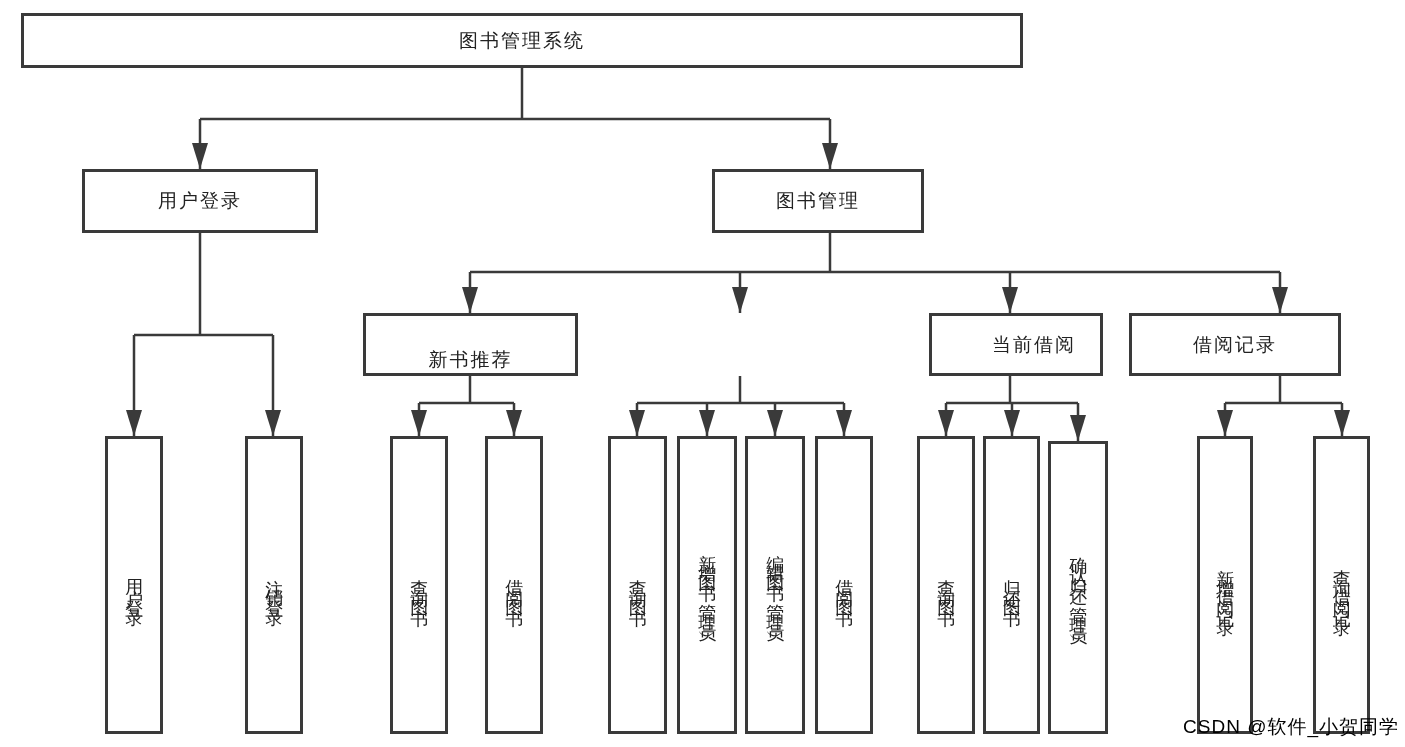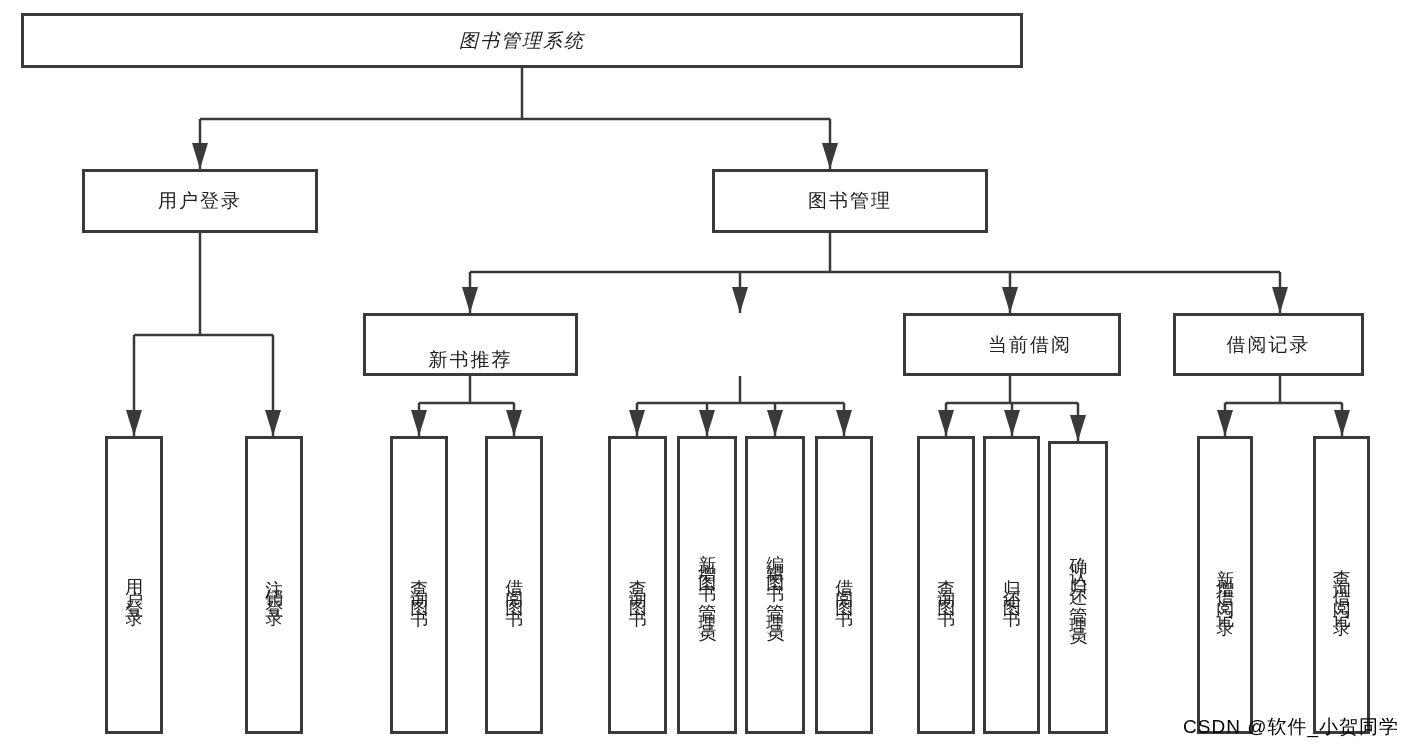--- a/index.html
+++ b/index.html
@@ -112,38 +112,38 @@
       <path d="M 1012 403 L 1012 436" marker-end="url(#ah)"></path>
       <path d="M 1078 403 L 1078 441" marker-end="url(#ah)"></path>
 
       <path d="M 1280 376 L 1280 403"></path>
       <path d="M 1225 403 L 1342 403"></path>
       <path d="M 1225 403 L 1225 436" marker-end="url(#ah)"></path>
       <path d="M 1342 403 L 1342 436" marker-end="url(#ah)"></path>
     </g>
   </svg>
 
-  <div class="node" style="left:21px; top:13px; width:1002px; height:55px;font-style:italic;">
+  <div class="node" style="left:21px; top:13px; width:1002px; height:55px;">
     <span>图书管理系统</span>
   </div>
 
   <div class="node" style="left:82px; top:169px; width:236px; height:64px;">
     <span>用户登录</span>
   </div>
-  <div class="node" style="left:712px; top:169px; width:276px; height:64px;">
+  <div class="node" style="left:712px; top:169px; width:212px; height:64px;">
     <span>图书管理</span>
   </div>
 
   <div class="node" style="left:363px; top:313px; width:215px; height:63px;align-items:flex-end;">
     <span>新书推荐</span>
   </div>
-  <div class="node" style="left:903px; top:313px; width:218px; height:63px;padding-left:36px;">
+  <div class="node" style="left:929px; top:313px; width:174px; height:63px;padding-left:36px;">
     <span>当前借阅</span>
   </div>
-  <div class="node" style="left:1173px; top:313px; width:191px; height:63px;">
+  <div class="node" style="left:1129px; top:313px; width:212px; height:63px;">
     <span>借阅记录</span>
   </div>
 
   <div class="leaf" style="left:105px; top:436px; width:58px; height:298px;">
     <span class="vtext">用户登录</span>
   </div>
   <div class="leaf" style="left:245px; top:436px; width:58px; height:298px;">
     <span class="vtext">注销登录</span>
   </div>
 

